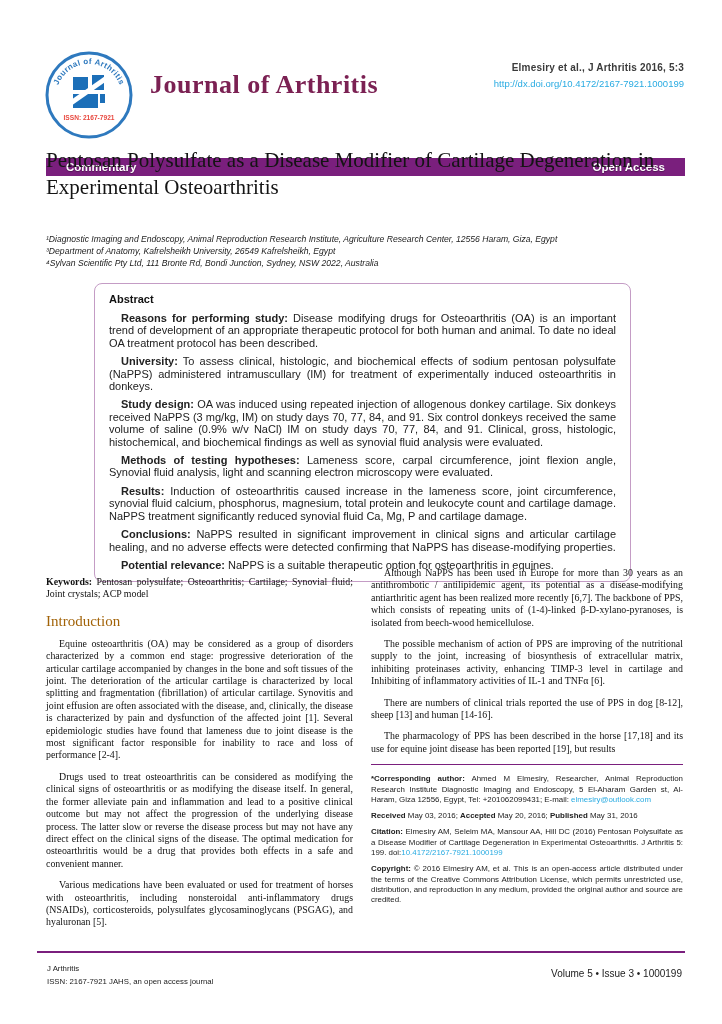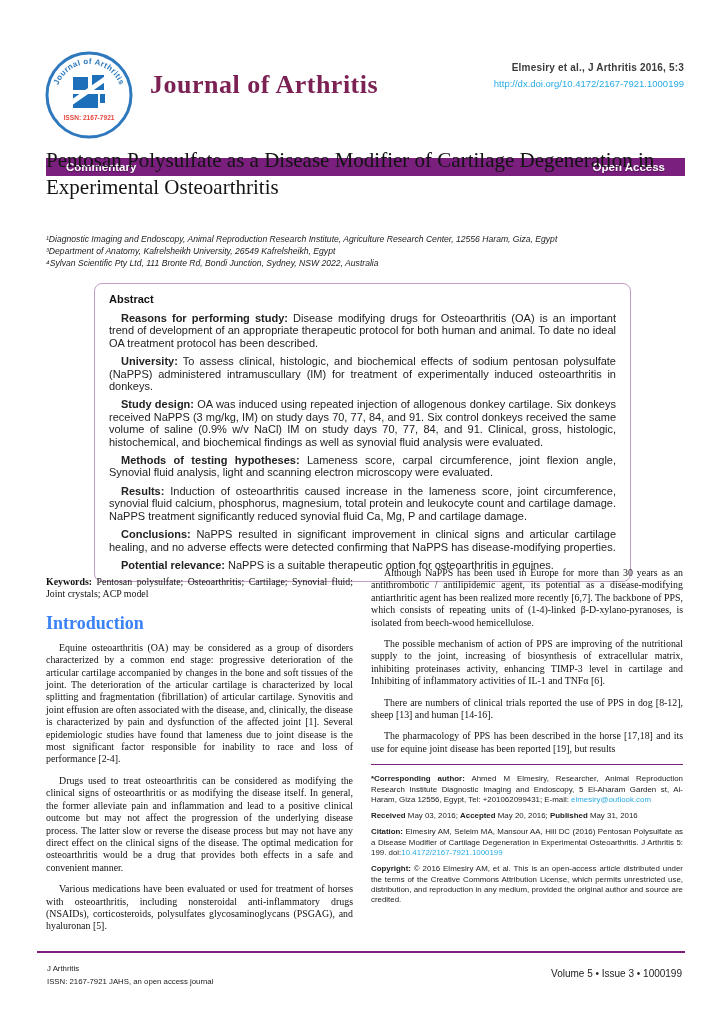--- a/index.html
+++ b/index.html
@@ -53,21 +53,21 @@
   .col { position:absolute; top:567px; font-family:"Liberation Serif", serif; }
   .col-left  { left:46px;  width:307px;margin-top:9px; }
   .col-right { left:371px; width:312px; }
   .col p {
     margin:0 0 9px; font-size:9.9px; line-height:12.4px;
     text-align:justify; text-indent:13px; color:#111;
   }
   .keywords { text-indent:0 !important; margin-bottom:12px !important; }
   .intro-heading {
     margin:2px 0 8px; font-family:"Liberation Serif", serif;
-    font-size:18px; font-weight:bold; color:#3b82f6;
+    font-size:15px; font-weight:normal; color:#a16207;
   }
   
   .fn-rule { border:none; border-top:1.5px solid var(--accent); margin:3px 0 9px; }
   .footnotes p {
     margin:0 0 6px; font-family:"Liberation Sans", sans-serif;
     font-size:7.9px; line-height:10.3px; text-align:justify;
     text-indent:0; color:#222;
   }
   .footnotes a { color:var(--link); text-decoration:none; }
   

